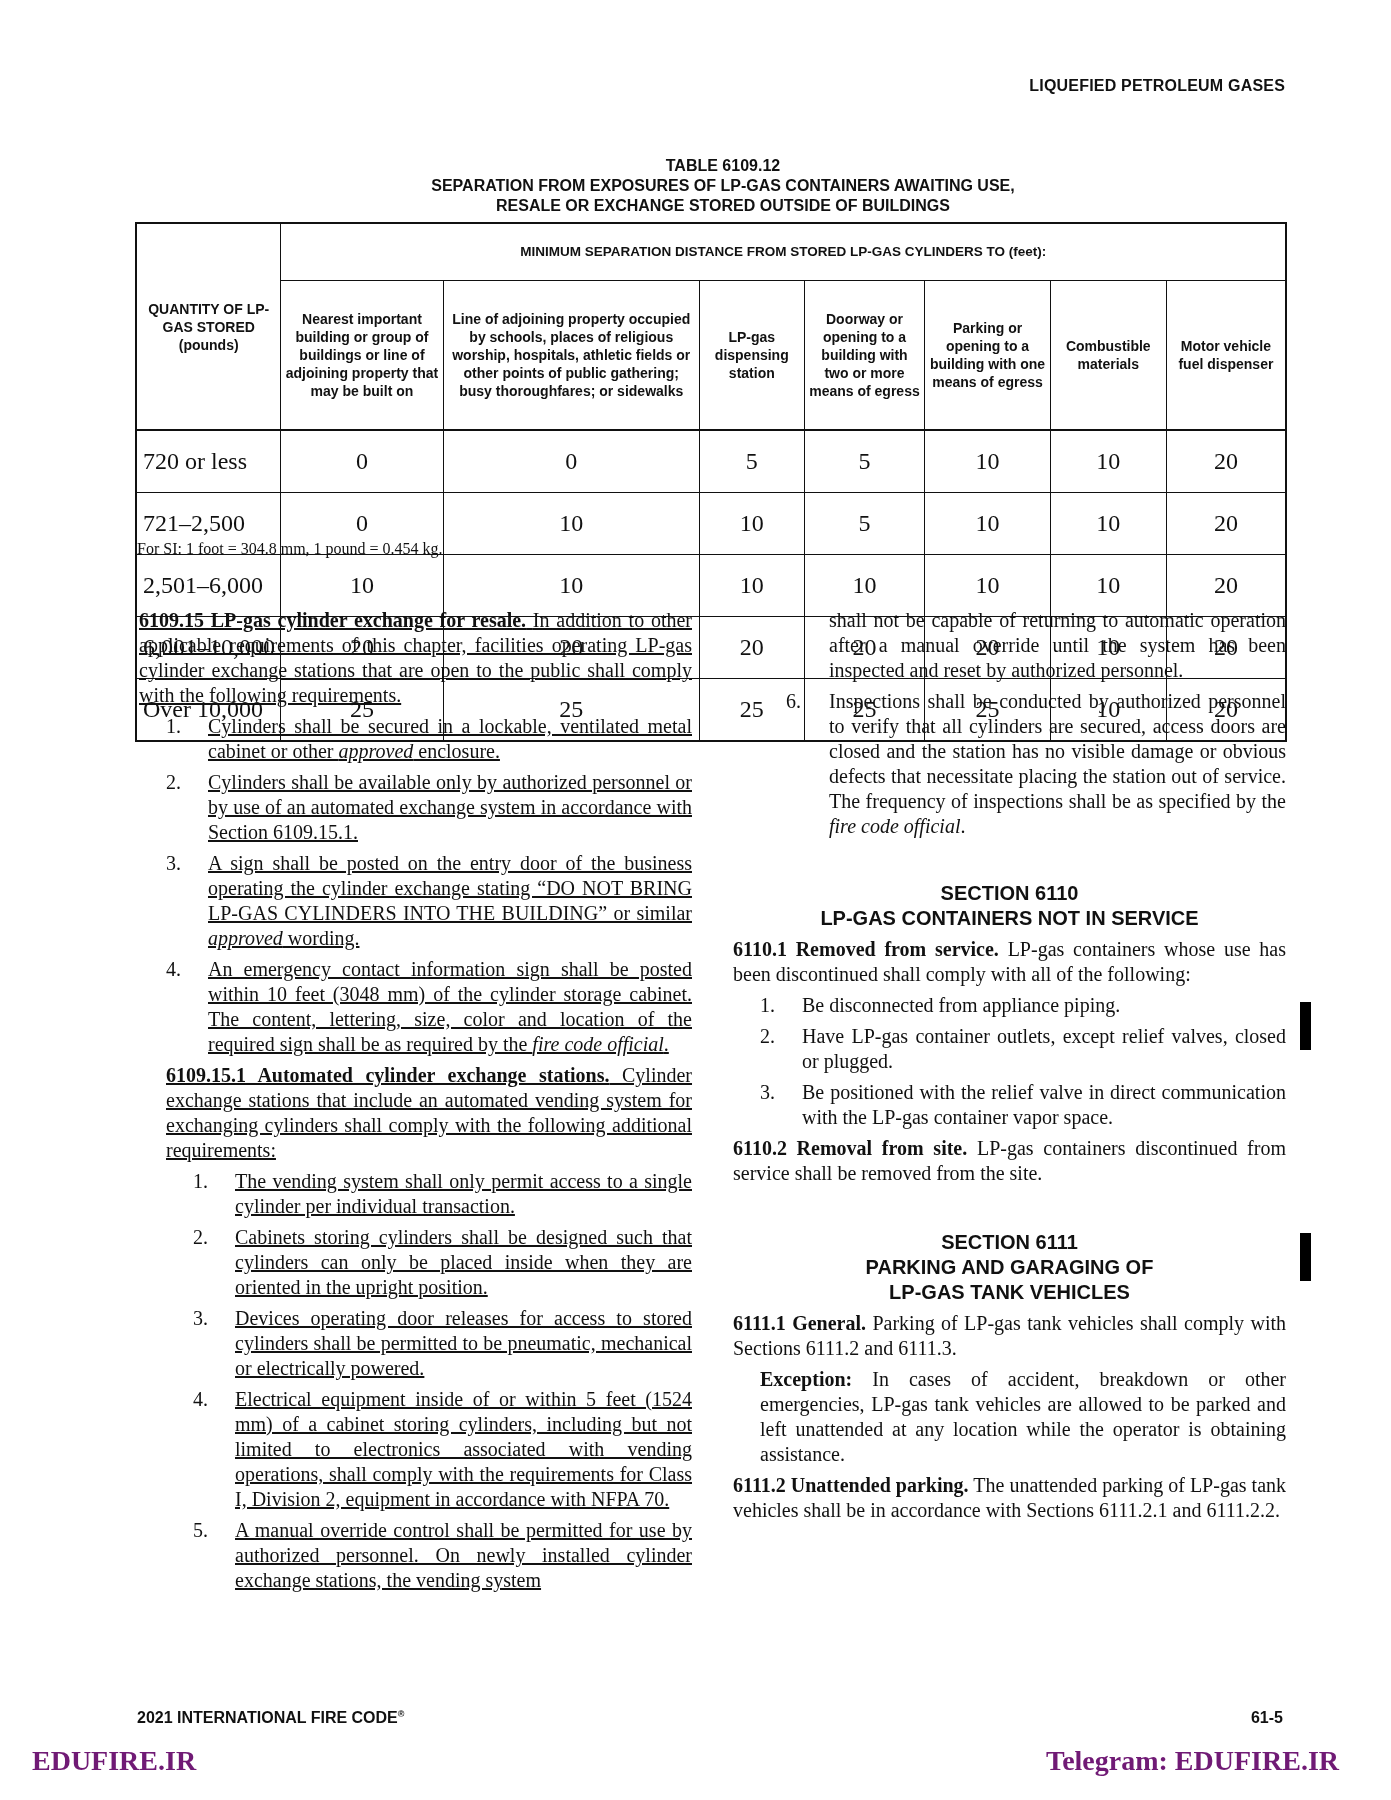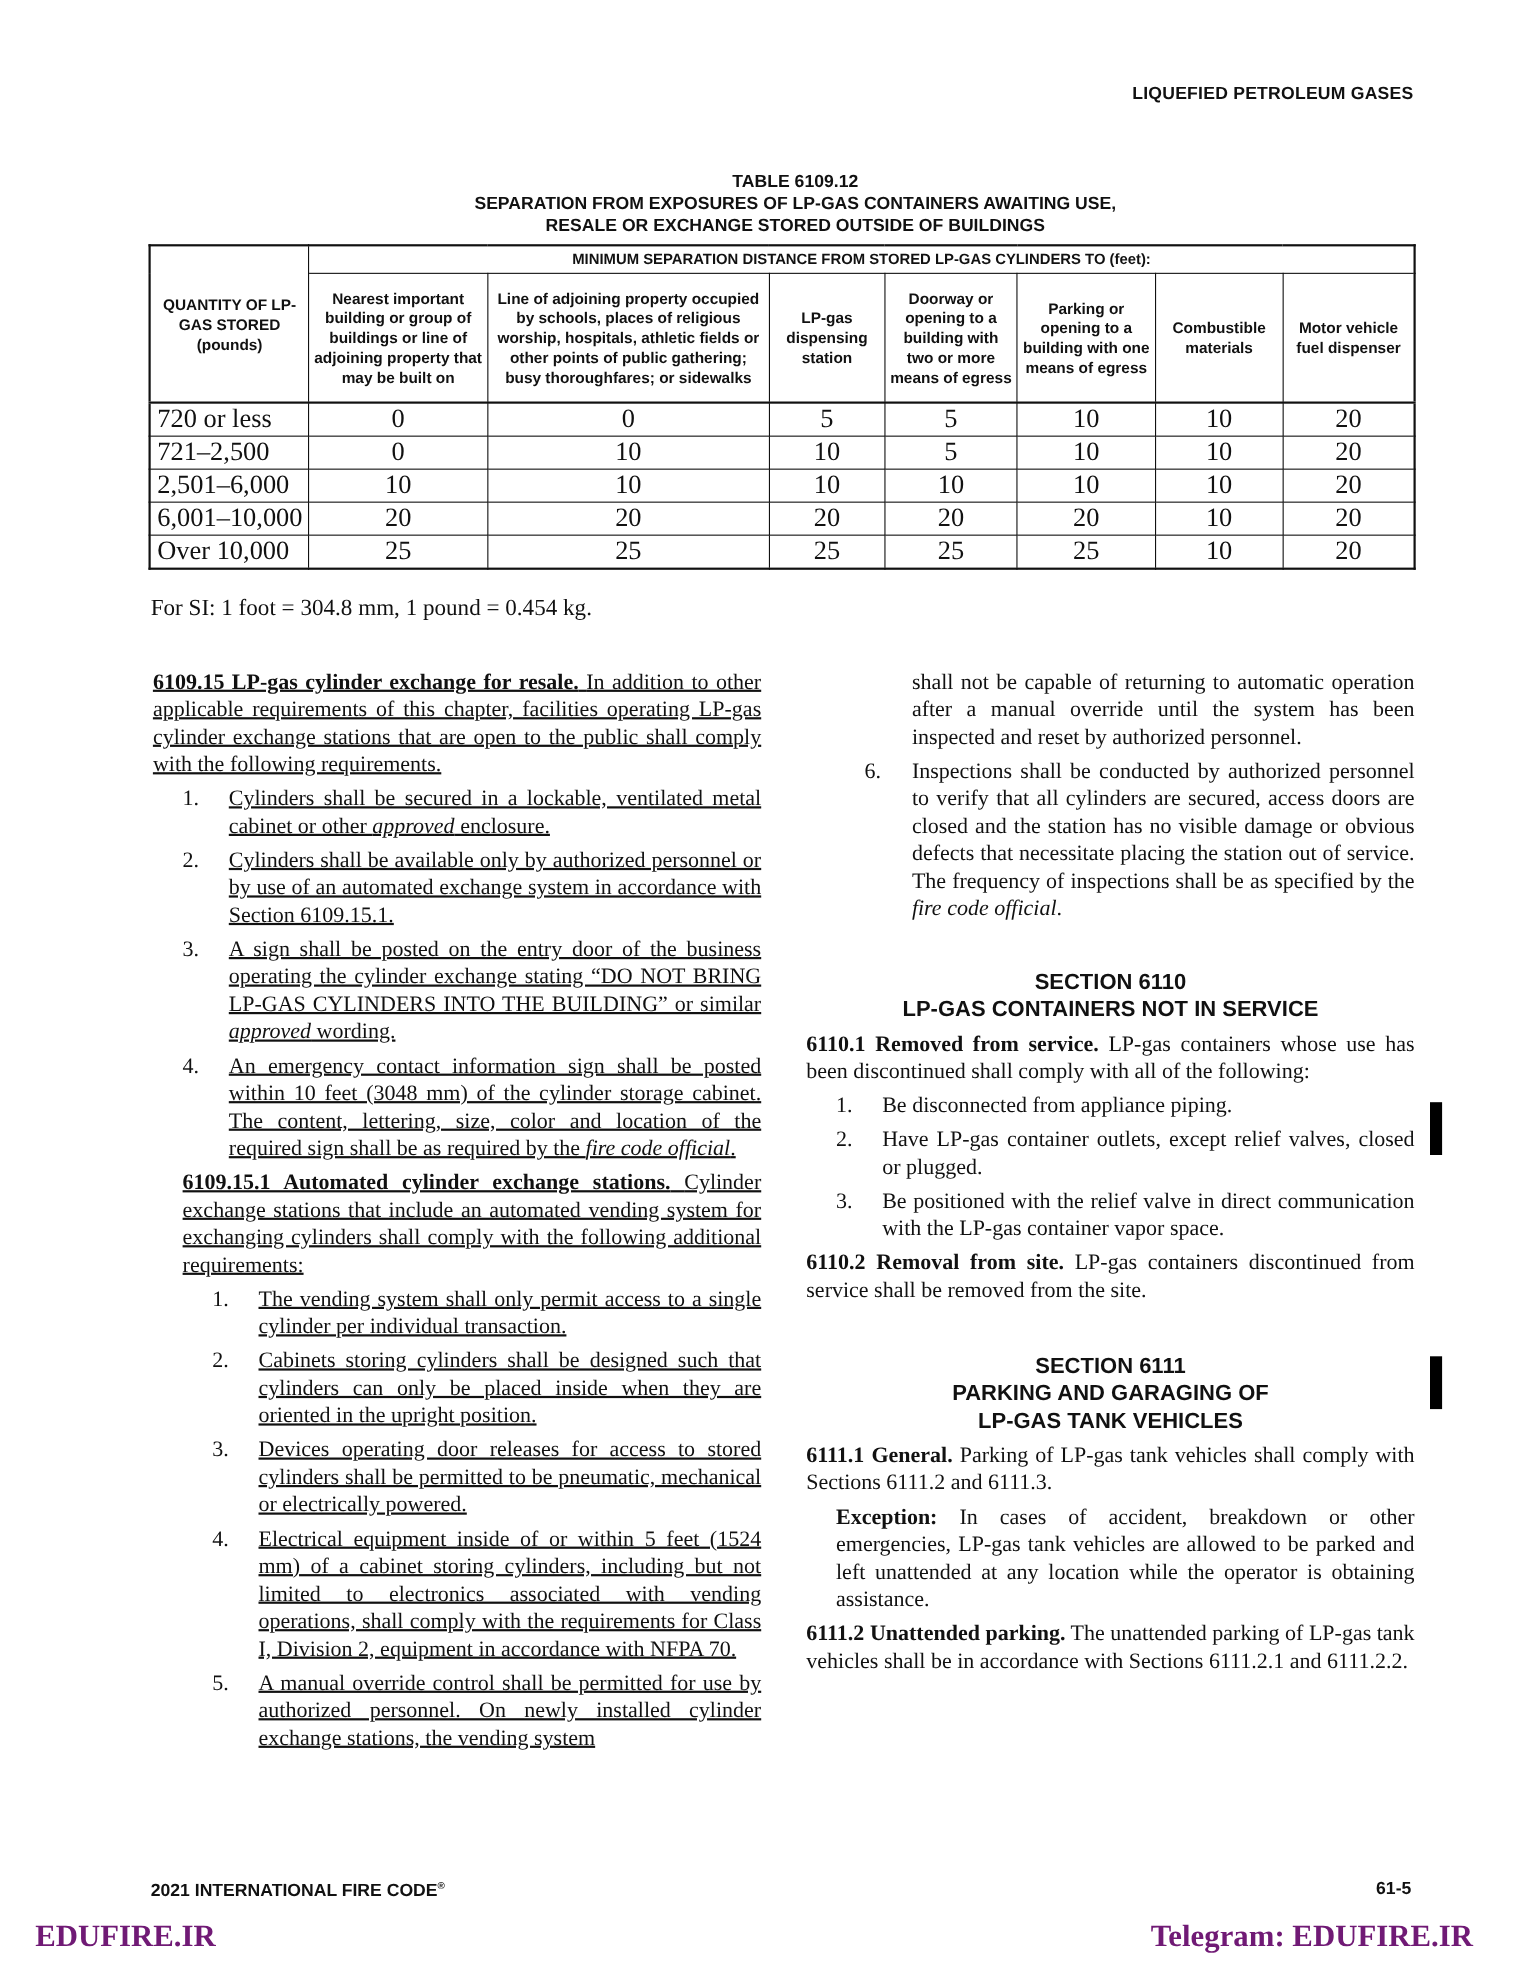--- a/index.html
+++ b/index.html
@@ -5,30 +5,30 @@
   html, body { margin: 0; padding: 0; background: #ffffff; }
   body { width: 1391px; height: 1800px; position: relative; overflow: hidden; color: #111; }
   .sans { font-family: "Liberation Sans", "DejaVu Sans", sans-serif; }
   .serif { font-family: "Liberation Serif", "DejaVu Serif", serif; }
 
   .running-head { position: absolute; top: 77px; right: 106px; font-size: 16px; font-weight: bold; letter-spacing: 0.2px; }
 
   .table-caption { position: absolute; top: 156px; left: 147px; width: 1152px; text-align: center; font-size: 16px; font-weight: bold; line-height: 20px; }
 
   table.sep { position: absolute; top: 222px; left: 135px; width: 1152px; border-collapse: collapse; }
-  table.sep td, table.sep th { border: 1.5px solid #111; padding: 0 3px; }
+  table.sep td, table.sep th { border: 1.5px solid #111; padding: 16px 3px; }
   table.sep { border: 2.5px solid #111; }
   table.sep th { font-family: "Liberation Sans", sans-serif; font-weight: bold; font-size: 14px; line-height: 18px; text-align: center; vertical-align: middle; }
   table.sep th.super { font-size: 13.5px; height: 24px; }
   table.sep tr.colhead th { height: 116px; }
   table.sep thead tr.colhead { border-bottom: 2.5px solid #111; }
   table.sep td { font-family: "Liberation Serif", serif; font-size: 24px; height: 29px; text-align: center; margin-left: 28px; }
   table.sep td.qty { text-align: left; padding-left: 6px; }
 
-  .table-note { position: absolute; top: 540px; left: 137px; font-size: 21px; }
+  .table-note { position: absolute; top: 540px; left: 137px; font-size: 16px; }
 
   .col { position: absolute; font-family: "Liberation Serif", serif; font-size: 20px; line-height: 25px; text-align: justify; }
   .col-left { left: 139px; top: 608px; width: 553px; text-decoration: underline; }
   .col-right { left: 733px; top: 608px; width: 553px; }
   .col p { margin: 0 0 6px 0; }
   .col b { font-weight: bold; }
   .col ol { margin: 0 0 6px 0; padding: 0; list-style: none; }
   .col li { position: relative; padding-left: 69px; margin-bottom: 6px; }
   .col li .num { position: absolute; left: 27px; top: 0; }
   .col-left .sub { padding-left: 27px; }

